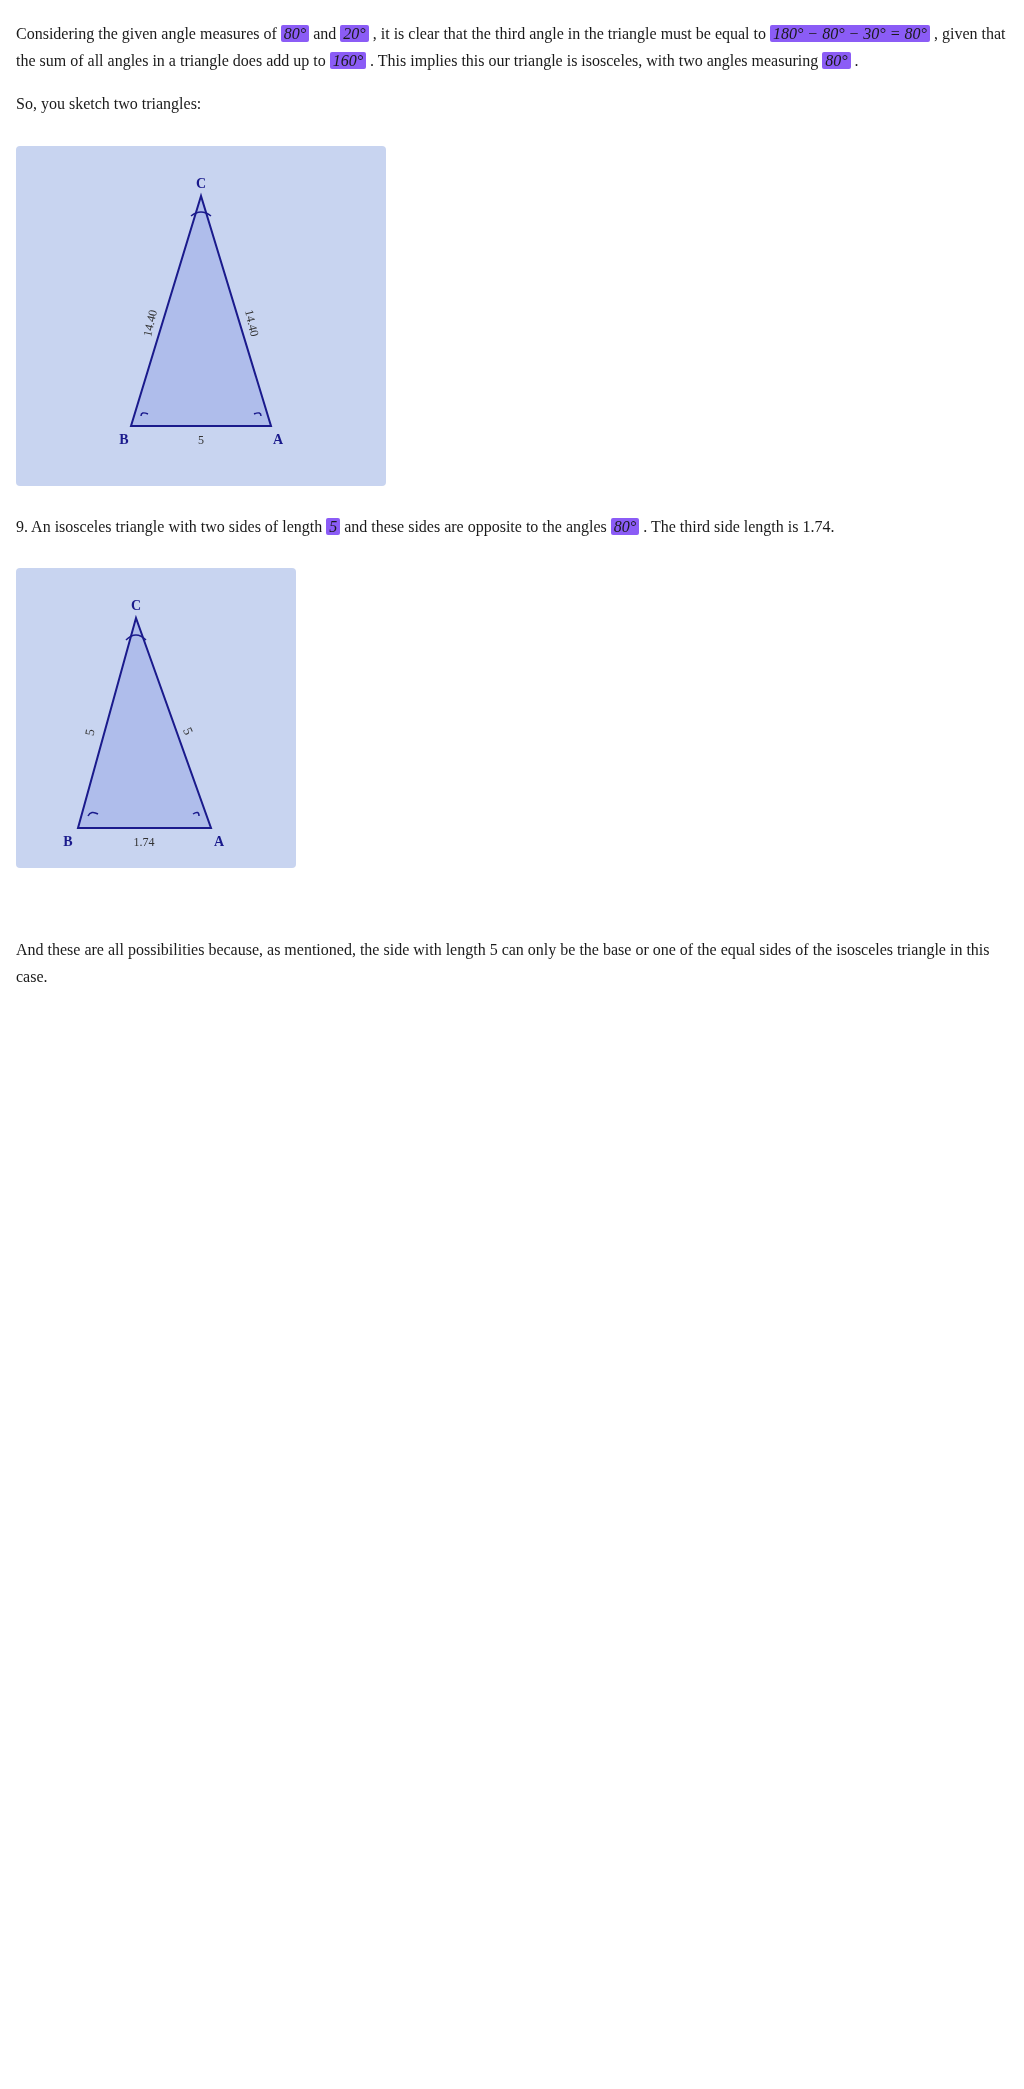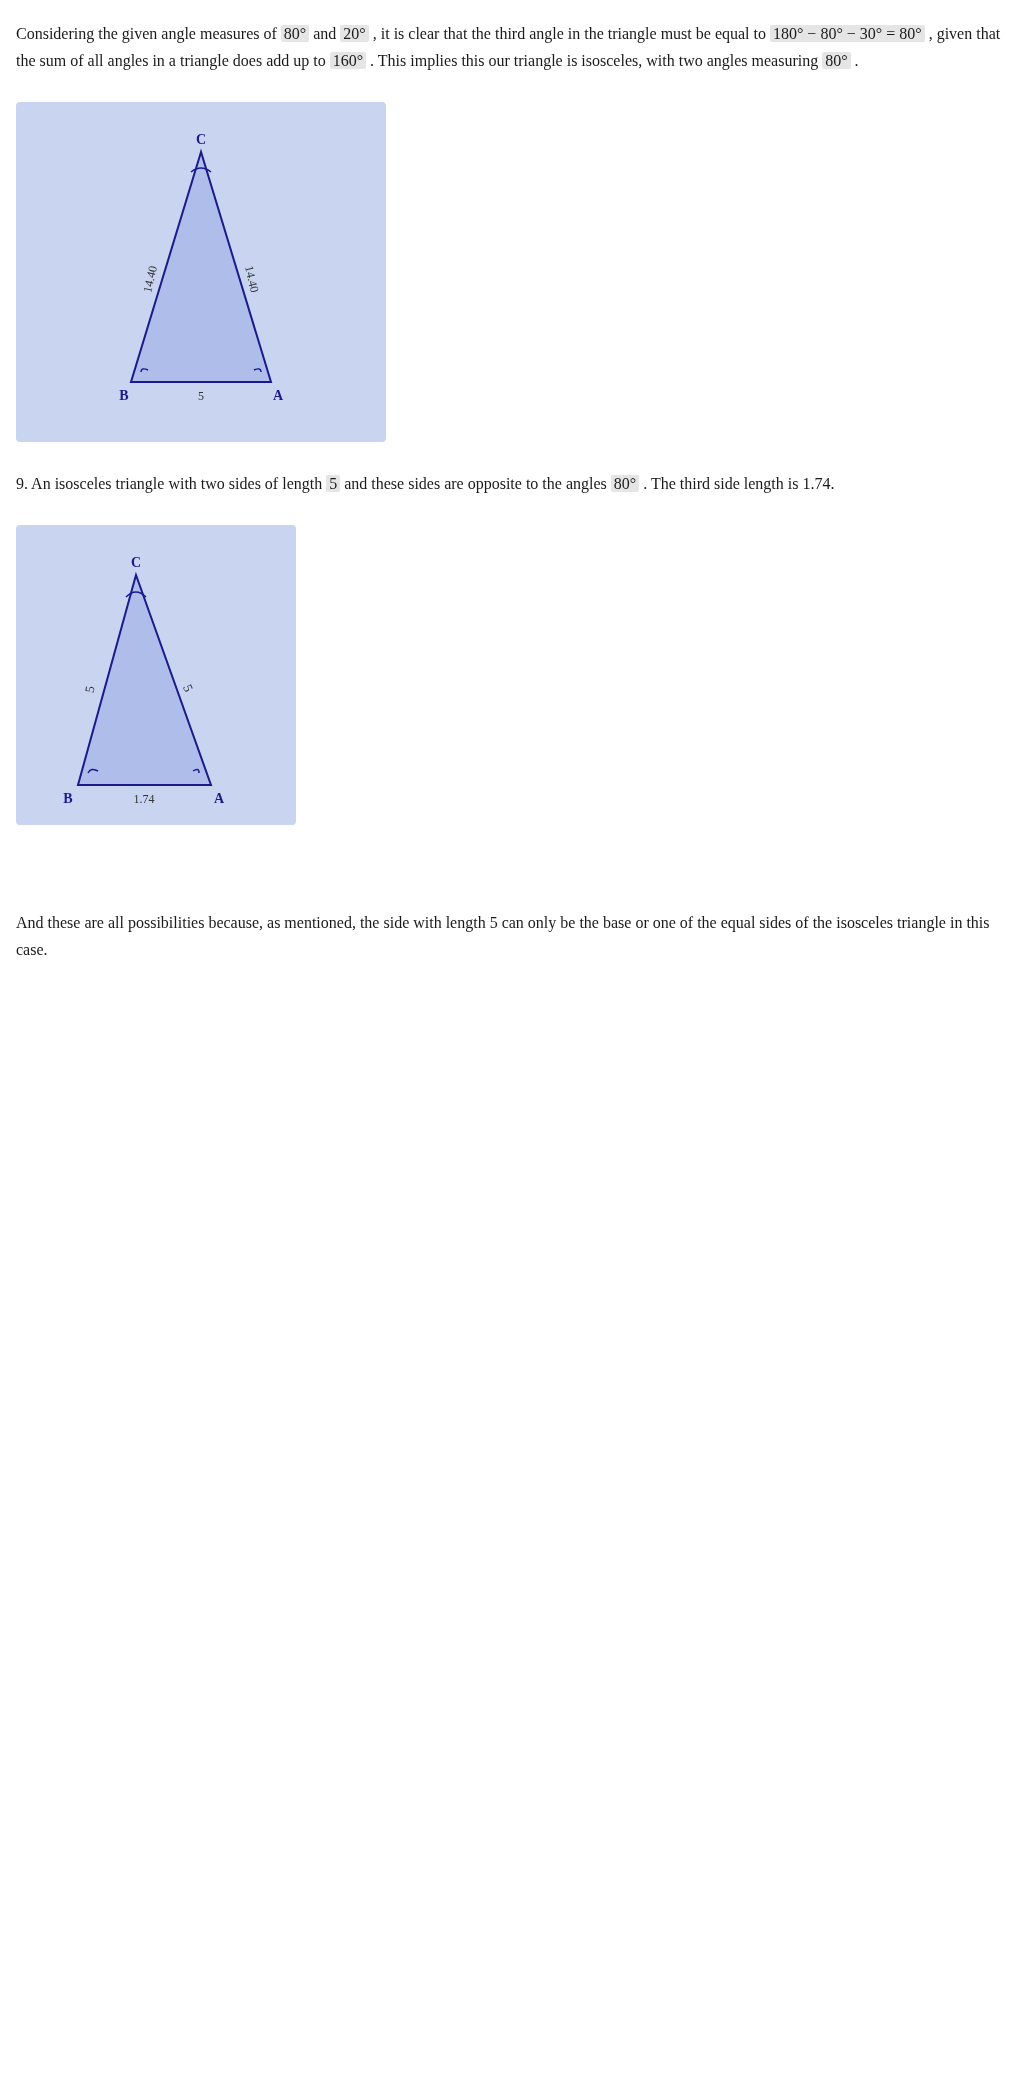--- a/index.html
+++ b/index.html
@@ -18,21 +18,22 @@
       max-width: 1024px;
     }
 
     .paragraph {
       margin-bottom: 16px;
       line-height: 1.7;
     }
 
     .math-inline {
       font-family: 'Times New Roman', serif;
-      background: #e5e5e5;
+      font-style: italic;
+      background: #8b5cf6;
       padding: 0 3px;
       border-radius: 2px;
     }
 
     .triangle-diagram {
       background: #c8d4f0;
       border-radius: 4px;
       padding: 20px;
       display: inline-block;
       margin: 12px 0 20px 0;
@@ -70,20 +71,21 @@
     <span>, given that the sum of all angles in a triangle does add up to</span>
     <span class="math-inline">160°</span>
     <span>. This implies this our triangle is isosceles, with two angles measuring</span>
     <span class="math-inline">80°</span>
     <span>.</span>
   </div>
 
   
 
   
+  <div class="paragraph">So, you sketch two triangles:</div>
 
   
 
   
   <div class="triangle-diagram diagram-1">
     <svg width="330" height="300" viewBox="0 0 330 300">
 
       <defs>
         <marker id="none" markerWidth="0" markerHeight="0" orient="auto"></marker>
       </defs>
@@ -133,17 +135,17 @@
 
       <path d="M 90,52 Q 100,42 110,52" fill="none" stroke="#1a1a8c" stroke-width="1.5"></path>
 
       <path d="M 52,228 Q 55,222 62,226" fill="none" stroke="#1a1a8c" stroke-width="1.5"></path>
       <path d="M 163,228 Q 163,222 157,226" fill="none" stroke="#1a1a8c" stroke-width="1.5"></path>
 
     </svg>
   </div>
 
   
-  <div class="paragraph" style="margin-top: 56px;">
+  <div class="paragraph" style="margin-top: 40px;">
     <span>And these are all possibilities because, as mentioned, the side with length 5  can only be the base or one of the equal sides of the isosceles triangle in this case.</span>
   </div>
 
 </div>
 
 </body></html>

